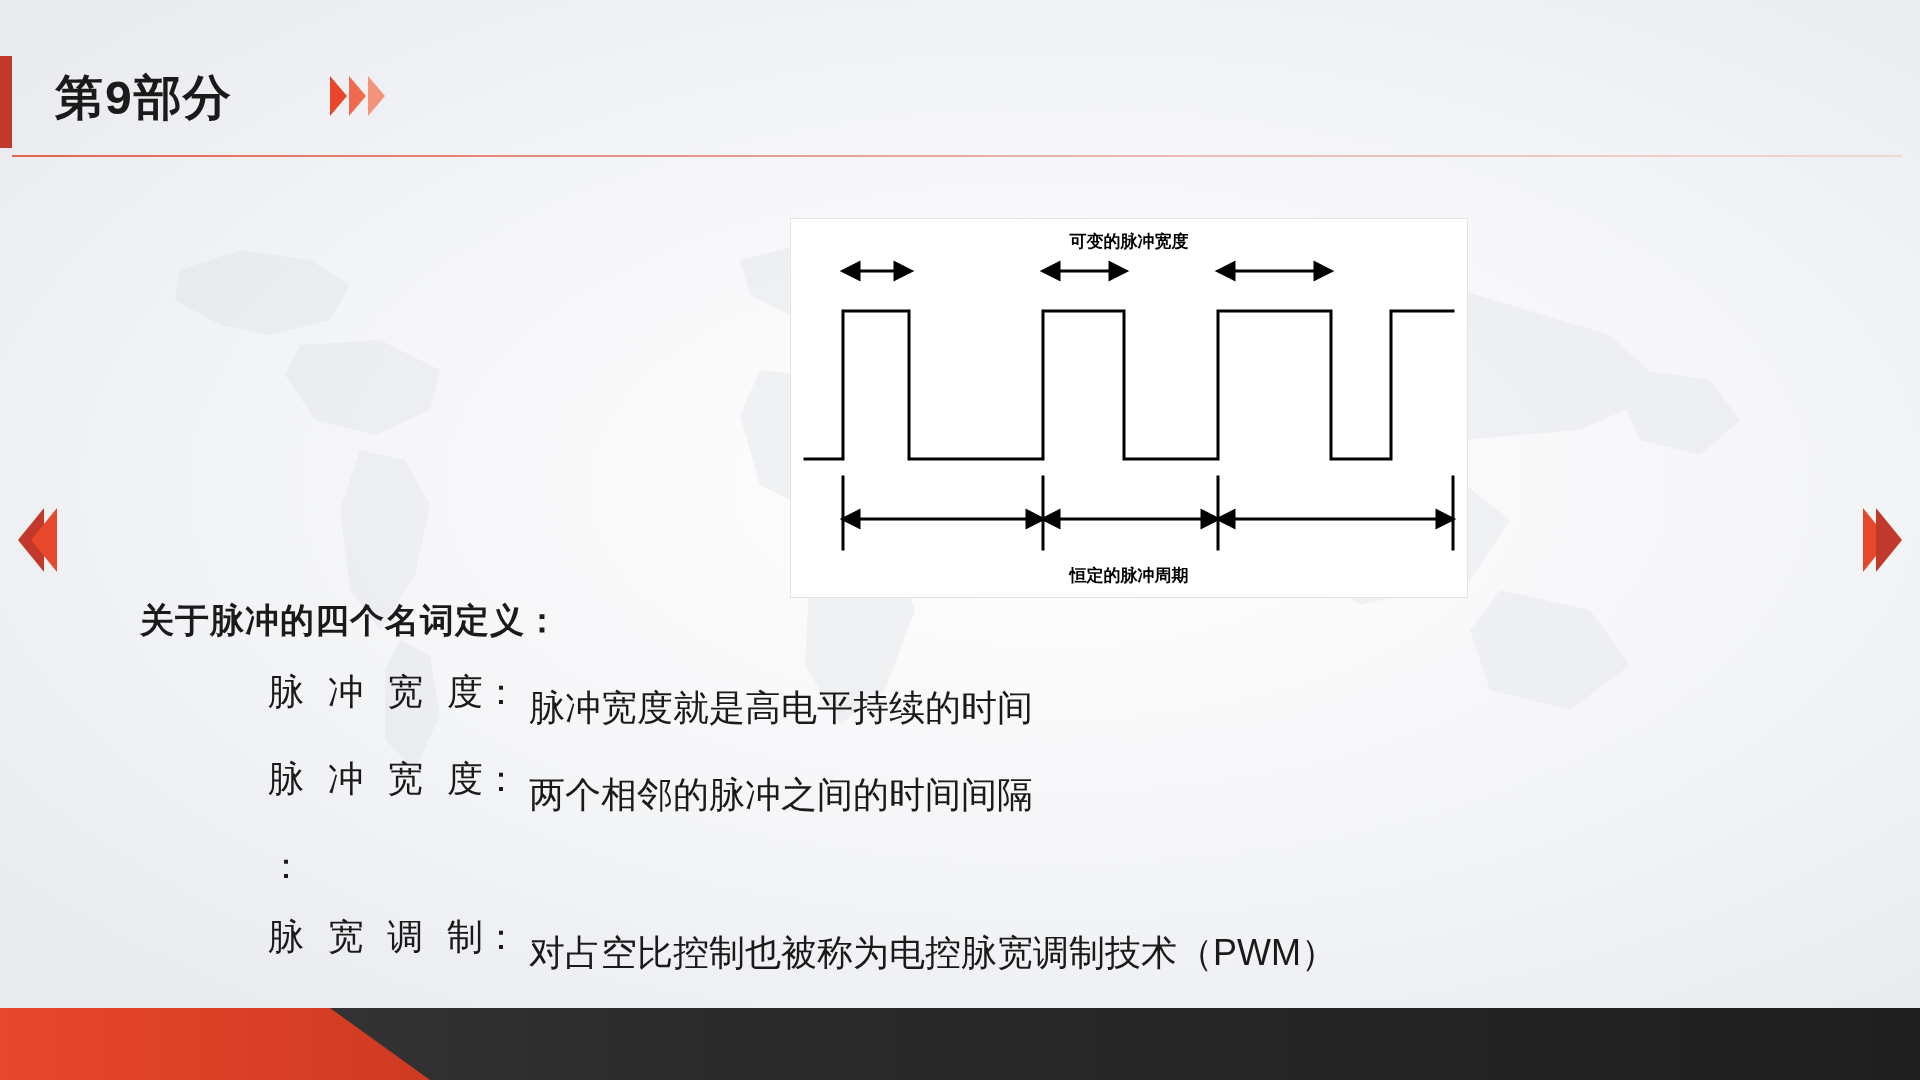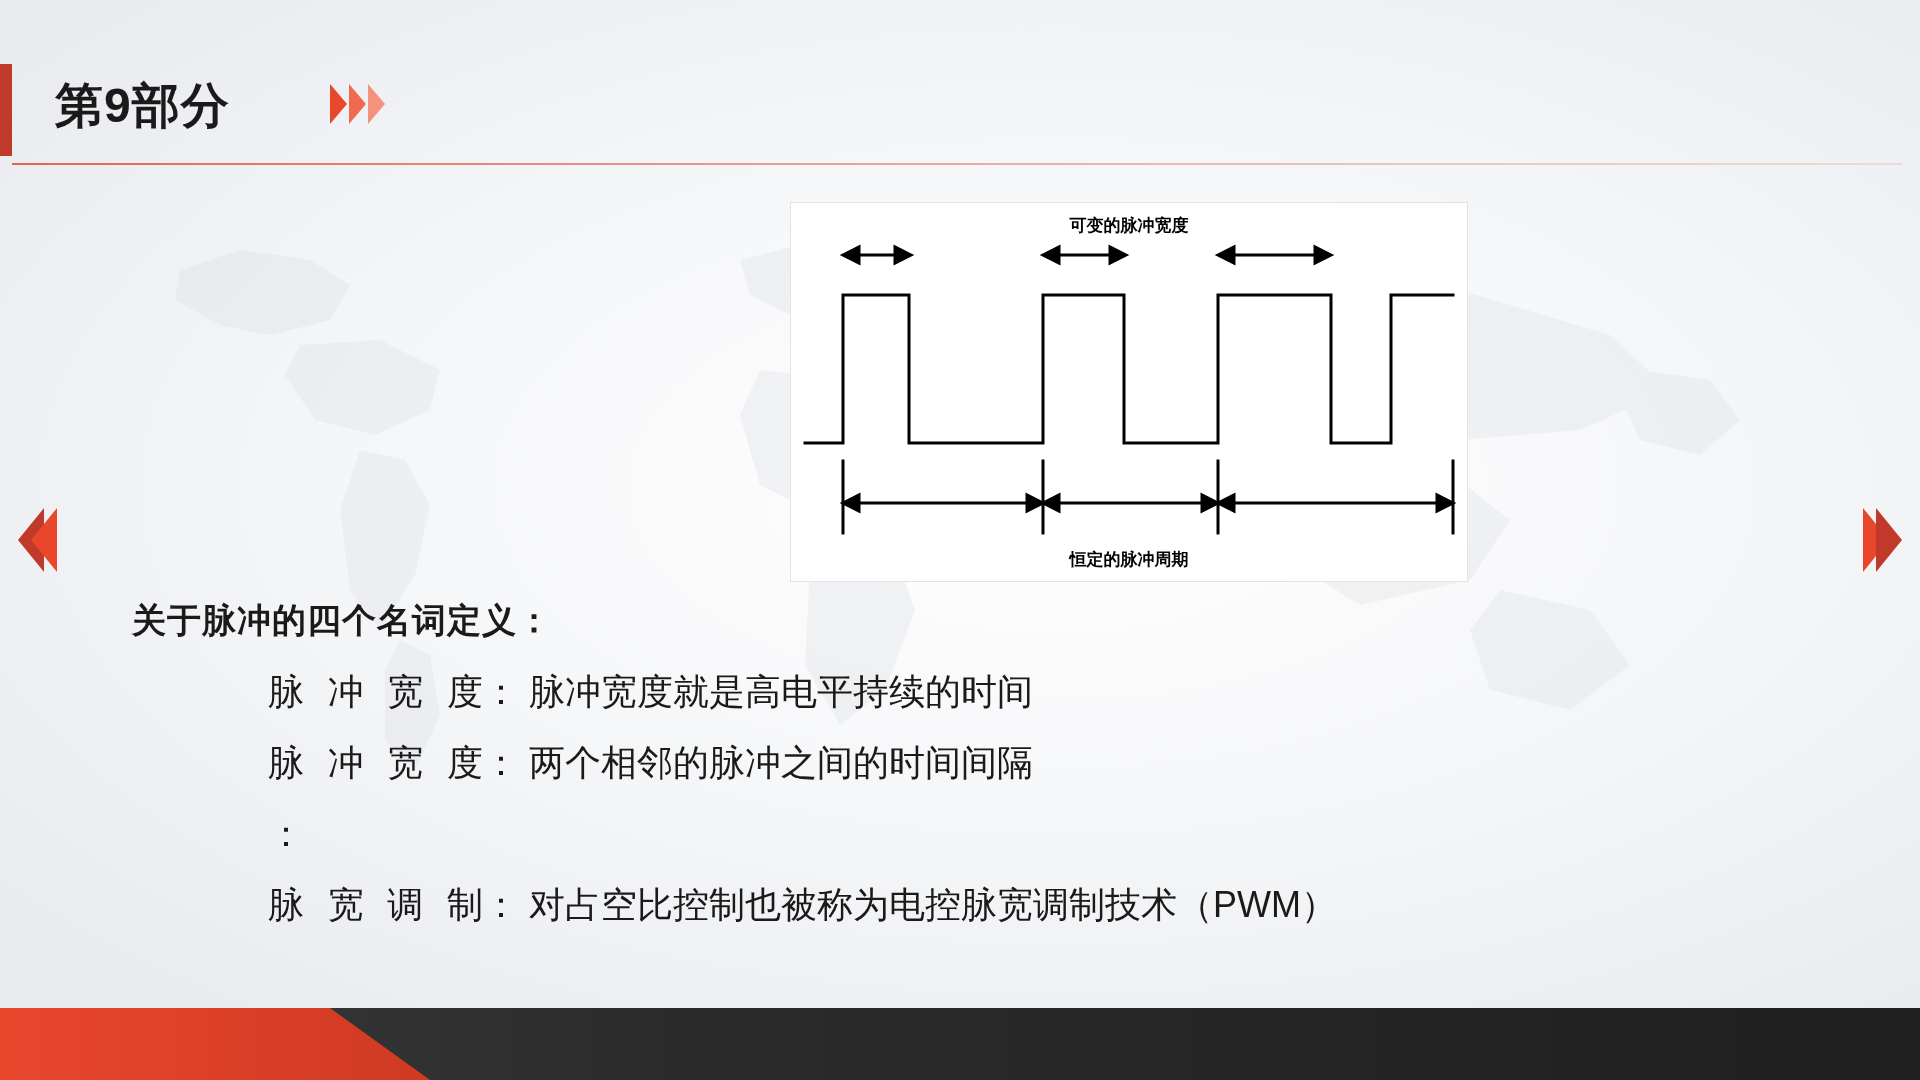--- a/index.html
+++ b/index.html
@@ -27,23 +27,24 @@
     left: 0; top: 120px;
     width: 1920px; height: 800px;
     opacity: 0.30;
     pointer-events: none;
   }
   .watermark svg { width: 100%; height: 100%; display: block; }
 
   
   .header {
     position: absolute;
-    left: 0; top: 56px;
+    left: 0; top: 48px;
     width: 1596px;
     height: 110px;
+    font-family: Liberation Mono, monospace;
   }
   .header-bar {
     position: absolute;
     left: 0; top: 8px;
     width: 12px; height: 92px;
     background: #c0392b;
   }
   .header-title {
     position: absolute;
     left: 55px; top: 18px;
@@ -96,57 +97,57 @@
     width: 0; height: 0;
     border-top: 32px solid transparent;
     border-bottom: 32px solid transparent;
     border-left: 26px solid #e8472c;
   }
   .big-chev-r.b2 { border-left-color: #c0392b; margin-left: -13px; }
 
   
   .figure {
     position: absolute;
-    left: 790px; top: 202px;
+    left: 790px; top: 218px;
     width: 676px; height: 378px;
     background: #ffffff;
     border: 1px solid #e3e3e3;
   }
   .figure svg { display: block; width: 100%; height: 100%; }
 
   
   .body-block {
     position: absolute;
     left: 128px; top: 598px;
     width: 1700px;
   }
   .lead {
     font-size: 34px;
     font-weight: bold;
     color: #1a1a1a;
-    margin: 0 0 24px 4px;
+    margin: 0 0 24px 12px;
     letter-spacing: 1px;
   }
   .term-row {
     display: flex;
     align-items: flex-start;
     margin: 0 0 22px 0;
     padding-left: 140px;
     font-size: 36px;
     color: #1a1a1a;
     white-space: nowrap;
   }
   .term-name {
     width: 215px;
     text-align: justify;
     text-align-last: justify;
     flex: 0 0 auto;
   }
   .term-colon { flex: 0 0 auto; padding-right: 10px; }
-  .term-desc { flex: 0 0 auto; }
+  .term-desc { flex: 0 0 auto; margin-top: 16px; }
 
   
   .footer {
     position: absolute;
     left: 0; bottom: 0;
     width: 1920px; height: 72px;
     background: linear-gradient(90deg, #3b3b3b 0%, #2b2b2b 35%, #1f1f1f 100%);
   }
   .footer-red {
     position: absolute;

